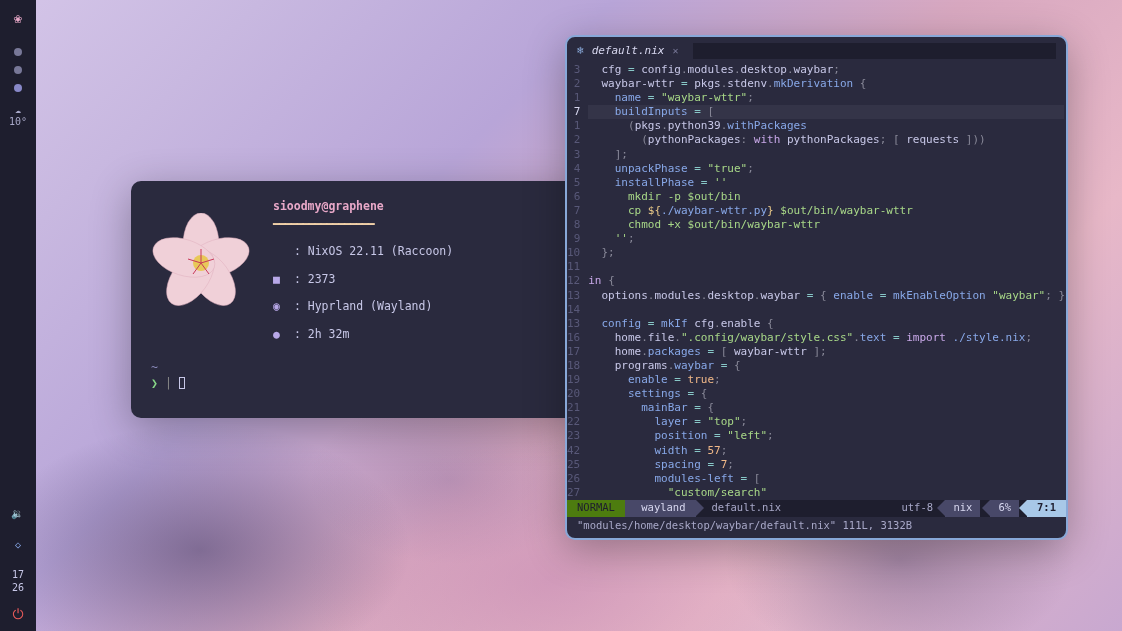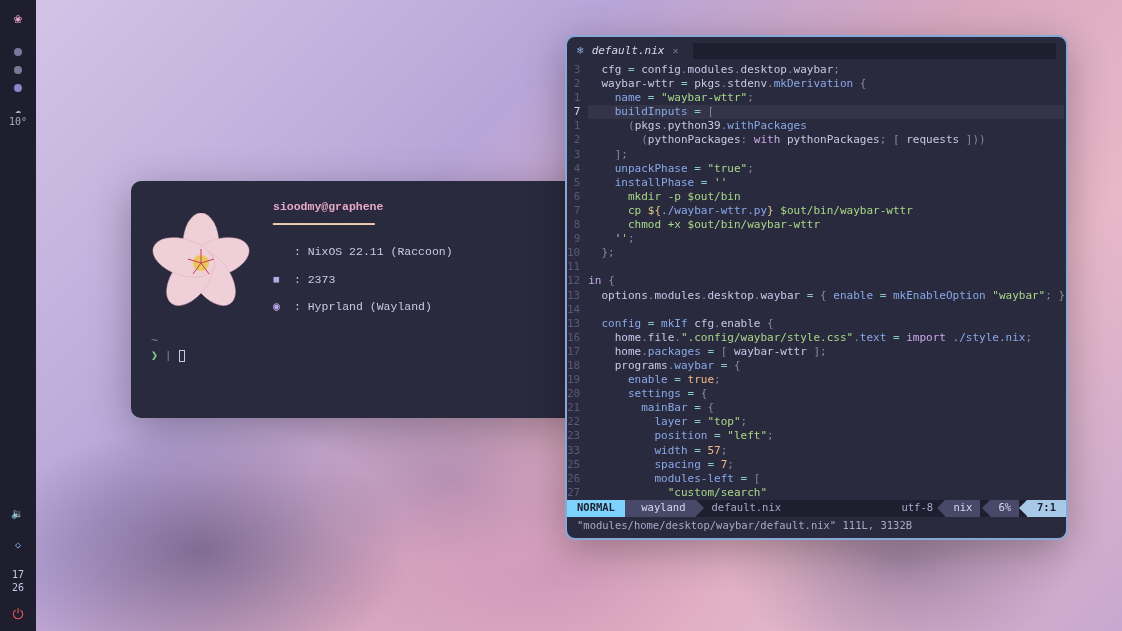--- a/index.html
+++ b/index.html
@@ -41,21 +41,20 @@
   position: absolute;
   left: 131px; top: 181px;
   width: 451px; height: 237px;
   background: #2a2a3e;
   border-radius: 10px;
   box-shadow: 0 10px 40px rgba(0,0,0,0.3);
   color: #c8c8e8;
   padding: 18px 20px;
   font-size: 11.5px;
   line-height: 1.35;
-  font-family: Liberation Mono, monospace;
 }
 .terminal-content { display: flex; gap: 22px; align-items: flex-start; }
 .flower {
   width: 100px; height: 100px; flex-shrink: 0; margin-top: 14px;
 }
 .info .user { color: #e8a8c8; font-weight: bold; margin-bottom: 2px; }
 .info .divider { color: #f0d0a8; letter-spacing: -1px; margin-bottom: 4px; }
 .info .row { white-space: nowrap; margin-top: 12px; }
 .info .row .ic { color: #b8a8e8; display: inline-block; width: 14px; }
 .prompt { margin-top: 18px; }
@@ -101,21 +100,21 @@
 .punc { color: #888898; }
 .var  { color: #e8c888; }
 
 .statusbar {
   display: flex; align-items: center;
   height: 17px;
   background: #1e1e2e;
   font-size: 10.5px;
 }
 .sb-seg { padding: 1px 10px; height: 100%; display: flex; align-items: center; position: relative; }
-.sb-mode { background: #7dd3fc; color: #1e1e2e; font-weight: bold; }
+.sb-mode { background: #4d7c0f; color: #1e1e2e; font-weight: normal; }
 .sb-mode::after { content:''; position:absolute; right:-8px; top:0; border-top:8.5px solid transparent; border-bottom:8.5px solid transparent; border-left:8px solid #a8c8e8; }
 .sb-branch { background: #484868; color: #d8d8f0; }
 .sb-branch::after { content:''; position:absolute; right:-8px; top:0; border-top:8.5px solid transparent; border-bottom:8.5px solid transparent; border-left:8px solid #484868; }
 .sb-file { color: #a8a8c8; padding-left: 16px; flex: 1; }
 .sb-enc { color: #a8a8c8; padding-right: 6px; text-align: center; }
 .sb-ft  { background: #484868; color: #d8d8f0; position: relative; padding: 1px 8px; }
 .sb-ft::before { content:''; position:absolute; left:-8px; top:0; border-top:8.5px solid transparent; border-bottom:8.5px solid transparent; border-right:8px solid #484868; }
 .sb-pct { background: #484868; color: #d8d8f0; padding: 1px 8px; position: relative; margin-left: 10px;}
 .sb-pct::before { content:''; position:absolute; left:-8px; top:0; border-top:8.5px solid transparent; border-bottom:8.5px solid transparent; border-right:8px solid #484868; }
 .sb-pos { background: #a8c8e8; color: #1e1e2e; font-weight: bold; padding: 3px 10px; position: relative; margin-left:8px;}
@@ -170,20 +169,21 @@
         </g>
       </g>
     </svg>
     <div class="info">
       <div class="user">sioodmy@graphene</div>
       <div class="divider">━━━━━━━━━━━━━━━━━</div>
       <div id="fetch-rows">
           <div class="row"><span class="ic"></span><span> : NixOS 22.11 (Raccoon)</span></div>
           <div class="row"><span class="ic">■</span><span> : 2373</span></div>
           <div class="row"><span class="ic">◉</span><span> : Hyprland (Wayland)</span></div>
+          <div class="row"><span class="ic">●</span><span> : 2h 32m</span></div>
         </div>
     </div>
   </div>
   <div class="prompt">
     <div class="tilde">~</div>
     <div>
       <span class="arrow">❯</span>
       <span style="color:#888">|</span>
       <span class="cursor"></span>
     </div>
@@ -219,21 +219,21 @@
         <div class="line">14</div>
         <div class="line">13</div>
         <div class="line">16</div>
         <div class="line">17</div>
         <div class="line">18</div>
         <div class="line">19</div>
         <div class="line">20</div>
         <div class="line">21</div>
         <div class="line">22</div>
         <div class="line">23</div>
-        <div class="line">33</div>
+        <div class="line">42</div>
         <div class="line">25</div>
         <div class="line">26</div>
         <div class="line">27</div>
       </div>
     <div class="code" id="code"><div class="line"><span class="id">  cfg </span><span class="op">=</span><span class="id"> config</span><span class="punc">.</span><span class="id">modules</span><span class="punc">.</span><span class="id">desktop</span><span class="punc">.</span><span class="id">waybar</span><span class="punc">;</span></div><div class="line"><span class="id">  waybar-wttr </span><span class="op">=</span><span class="id"> pkgs</span><span class="punc">.</span><span class="id">stdenv</span><span class="punc">.</span><span class="fn">mkDerivation</span><span class="id"> </span><span class="punc">{</span></div><div class="line"><span class="fn">    name </span><span class="op">=</span><span class="id"> </span><span class="str">"waybar-wttr"</span><span class="punc">;</span></div><div class="line hl"><span class="fn">    buildInputs </span><span class="op">=</span><span class="id"> </span><span class="punc">[</span></div><div class="line"><span class="id">      </span><span class="punc">(</span><span class="id">pkgs</span><span class="punc">.</span><span class="id">python39</span><span class="punc">.</span><span class="fn">withPackages</span></div><div class="line"><span class="id">        </span><span class="punc">(</span><span class="id">pythonPackages</span><span class="punc">:</span><span class="id"> </span><span class="kw">with</span><span class="id"> pythonPackages</span><span class="punc">;</span><span class="id"> </span><span class="punc">[</span><span class="id"> requests </span><span class="punc">]</span><span class="punc">))</span></div><div class="line"><span class="id">    </span><span class="punc">];</span></div><div class="line"><span class="fn">    unpackPhase </span><span class="op">=</span><span class="id"> </span><span class="str">"true"</span><span class="punc">;</span></div><div class="line"><span class="fn">    installPhase </span><span class="op">=</span><span class="id"> </span><span class="str">''</span></div><div class="line"><span class="str">      mkdir -p $out/bin</span></div><div class="line"><span class="str">      cp </span><span class="var">${</span><span class="fn">./waybar-wttr.py</span><span class="var">}</span><span class="str"> $out/bin/waybar-wttr</span></div><div class="line"><span class="str">      chmod +x $out/bin/waybar-wttr</span></div><div class="line"><span class="str">    ''</span><span class="punc">;</span></div><div class="line"><span class="id">  </span><span class="punc">};</span></div><div class="line"><span class="id"> </span></div><div class="line"><span class="kw">in</span><span class="id"> </span><span class="punc">{</span></div><div class="line"><span class="id">  options</span><span class="punc">.</span><span class="id">modules</span><span class="punc">.</span><span class="id">desktop</span><span class="punc">.</span><span class="id">waybar </span><span class="op">=</span><span class="id"> </span><span class="punc">{</span><span class="fn"> enable </span><span class="op">=</span><span class="id"> </span><span class="fn">mkEnableOption</span><span class="id"> </span><span class="str">"waybar"</span><span class="punc">;</span><span class="id"> </span><span class="punc">};</span></div><div class="line"><span class="id"> </span></div><div class="line"><span class="fn">  config </span><span class="op">=</span><span class="id"> </span><span class="fn">mkIf</span><span class="id"> cfg</span><span class="punc">.</span><span class="id">enable </span><span class="punc">{</span></div><div class="line"><span class="id">    home</span><span class="punc">.</span><span class="id">file</span><span class="punc">.</span><span class="str">".config/waybar/style.css"</span><span class="punc">.</span><span class="fn">text </span><span class="op">=</span><span class="id"> </span><span class="kw">import</span><span class="id"> </span><span class="fn">./style.nix</span><span class="punc">;</span></div><div class="line"><span class="id">    home</span><span class="punc">.</span><span class="fn">packages </span><span class="op">=</span><span class="id"> </span><span class="punc">[</span><span class="id"> waybar-wttr </span><span class="punc">];</span></div><div class="line"><span class="id">    programs</span><span class="punc">.</span><span class="fn">waybar </span><span class="op">=</span><span class="id"> </span><span class="punc">{</span></div><div class="line"><span class="fn">      enable </span><span class="op">=</span><span class="id"> </span><span class="bool">true</span><span class="punc">;</span></div><div class="line"><span class="fn">      settings </span><span class="op">=</span><span class="id"> </span><span class="punc">{</span></div><div class="line"><span class="fn">        mainBar </span><span class="op">=</span><span class="id"> </span><span class="punc">{</span></div><div class="line"><span class="fn">          layer </span><span class="op">=</span><span class="id"> </span><span class="str">"top"</span><span class="punc">;</span></div><div class="line"><span class="fn">          position </span><span class="op">=</span><span class="id"> </span><span class="str">"left"</span><span class="punc">;</span></div><div class="line"><span class="fn">          width </span><span class="op">=</span><span class="id"> </span><span class="num">57</span><span class="punc">;</span></div><div class="line"><span class="fn">          spacing </span><span class="op">=</span><span class="id"> </span><span class="num">7</span><span class="punc">;</span></div><div class="line"><span class="fn">          modules-left </span><span class="op">=</span><span class="id"> </span><span class="punc">[</span></div><div class="line"><span class="id">            </span><span class="str">"custom/search"</span></div></div>
   </div>
   <div class="statusbar">
     <div class="sb-seg sb-mode">NORMAL</div>
     <div class="sb-seg sb-branch">
       <span></span>&nbsp;

